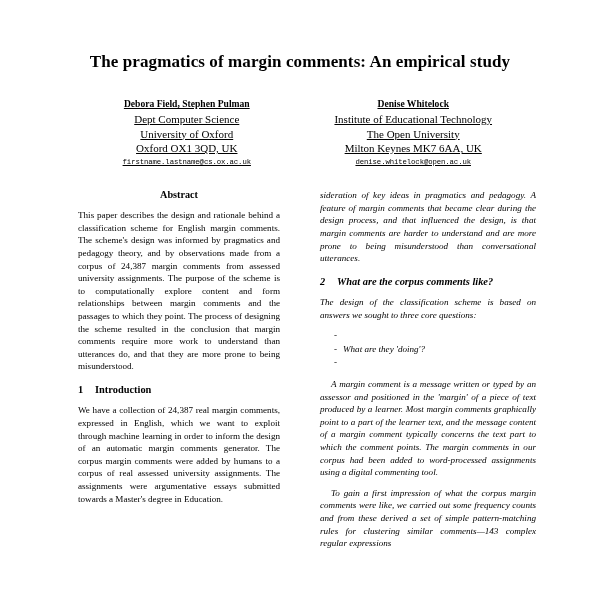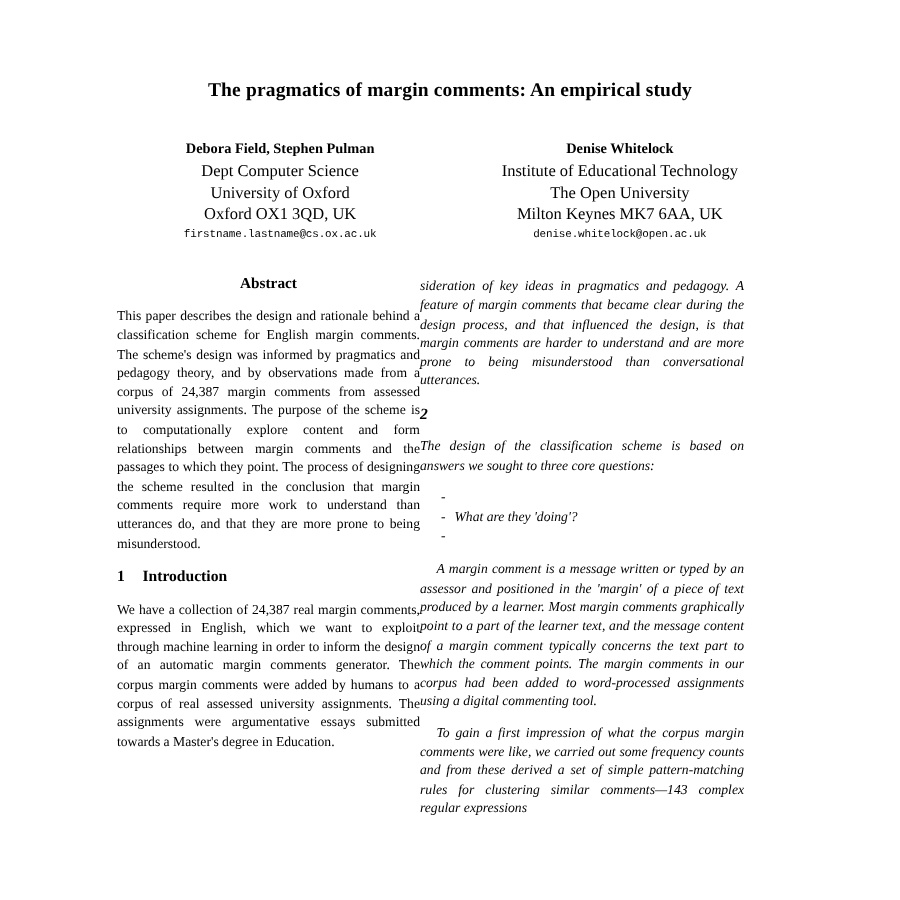--- a/index.html
+++ b/index.html
@@ -17,30 +17,31 @@
   .page {
     position: relative;
     width: 600px;
     height: 600px;
     background: #ffffff;
     box-sizing: border-box;
     padding: 52px 78px 0 78px;
   }
   .paper-title {
     text-align: center;
-    font-size: 13px;
+    font-size: 17px;
     font-weight: bold;
     letter-spacing: 0.1px;
     margin: 0 0 26px 0;
     line-height: 1.2;
   }
   .authors {
     display: flex;
     justify-content: space-between;
     margin: 0 0 22px 0;
+    text-decoration: underline;
   }
   .author-block {
     width: 49%;
     text-align: center;
     line-height: 1.32;
   }
   .author-names {
     font-size: 9.6px;
     font-weight: bold;
     margin-bottom: 1px;
@@ -49,21 +50,21 @@
     font-size: 11px;
   }
   .author-email {
     font-family: "Liberation Mono", "DejaVu Sans Mono", monospace;
     font-size: 7.3px;
     margin-top: 2px;
     letter-spacing: -0.1px;
   }
   .columns {
     display: flex;
-    justify-content: flex-start;
+    justify-content: space-between;
     align-items: flex-start;
   }
   .col {
     width: 202px;
   }
   .col-right {
     width: 216px;
     margin-right: -14px;
     font-style: italic;
   }
@@ -153,20 +154,21 @@
       <p class="body-text">We have a collection of 24,387 real margin comments, expressed in English, which we want to exploit through machine learning in order to inform the design of an automatic margin comments generator. The corpus margin comments were added by humans to a corpus of real assessed university assignments. The assignments were argumentative essays submitted towards a Master's degree in Education.</p>
 
     </div>
 
     <div class="col col-right">
 
       <p class="body-text clip-wrap">sideration of key ideas in pragmatics and pedagogy. A feature of margin comments that became clear during the design process, and that influenced the design, is that margin comments are harder to understand and are more prone to being misunderstood than conversational utterances.</p>
 
       <h2 class="section-heading">
         <span class="sec-num">2</span>
+        <span>What are the corpus comments like?</span>
       </h2>
 
       <p class="body-text">The design of the classification scheme is based on answers we sought to three core questions:</p>
 
       <ul class="question-list">
         <li>
           <span class="dash">-</span>
         </li>
         <li>
           <span class="dash">-</span>

